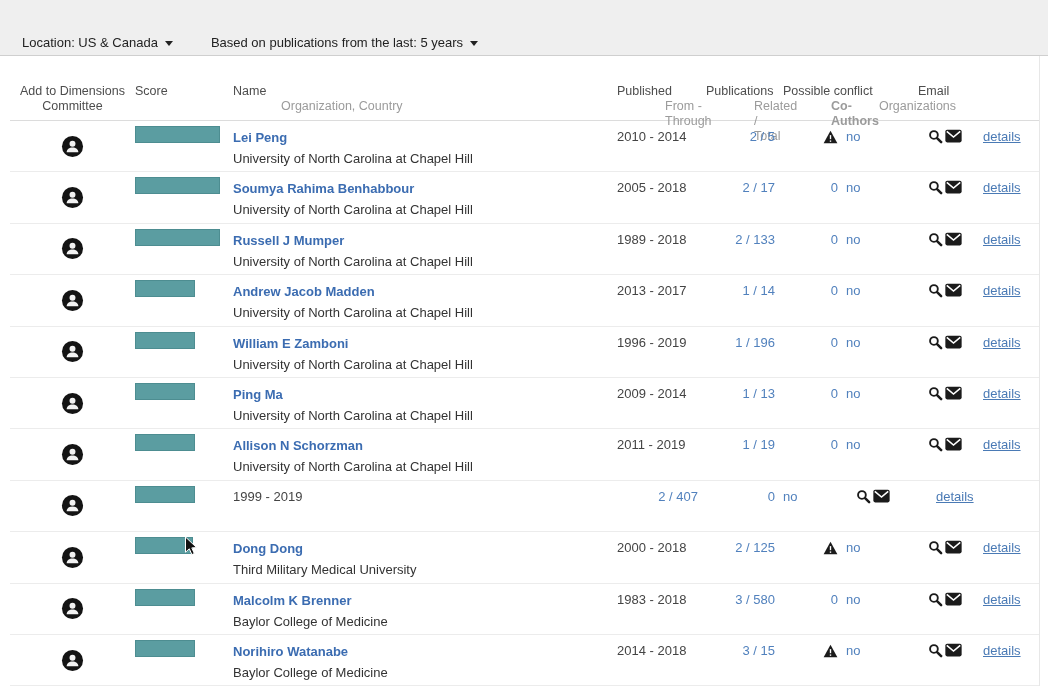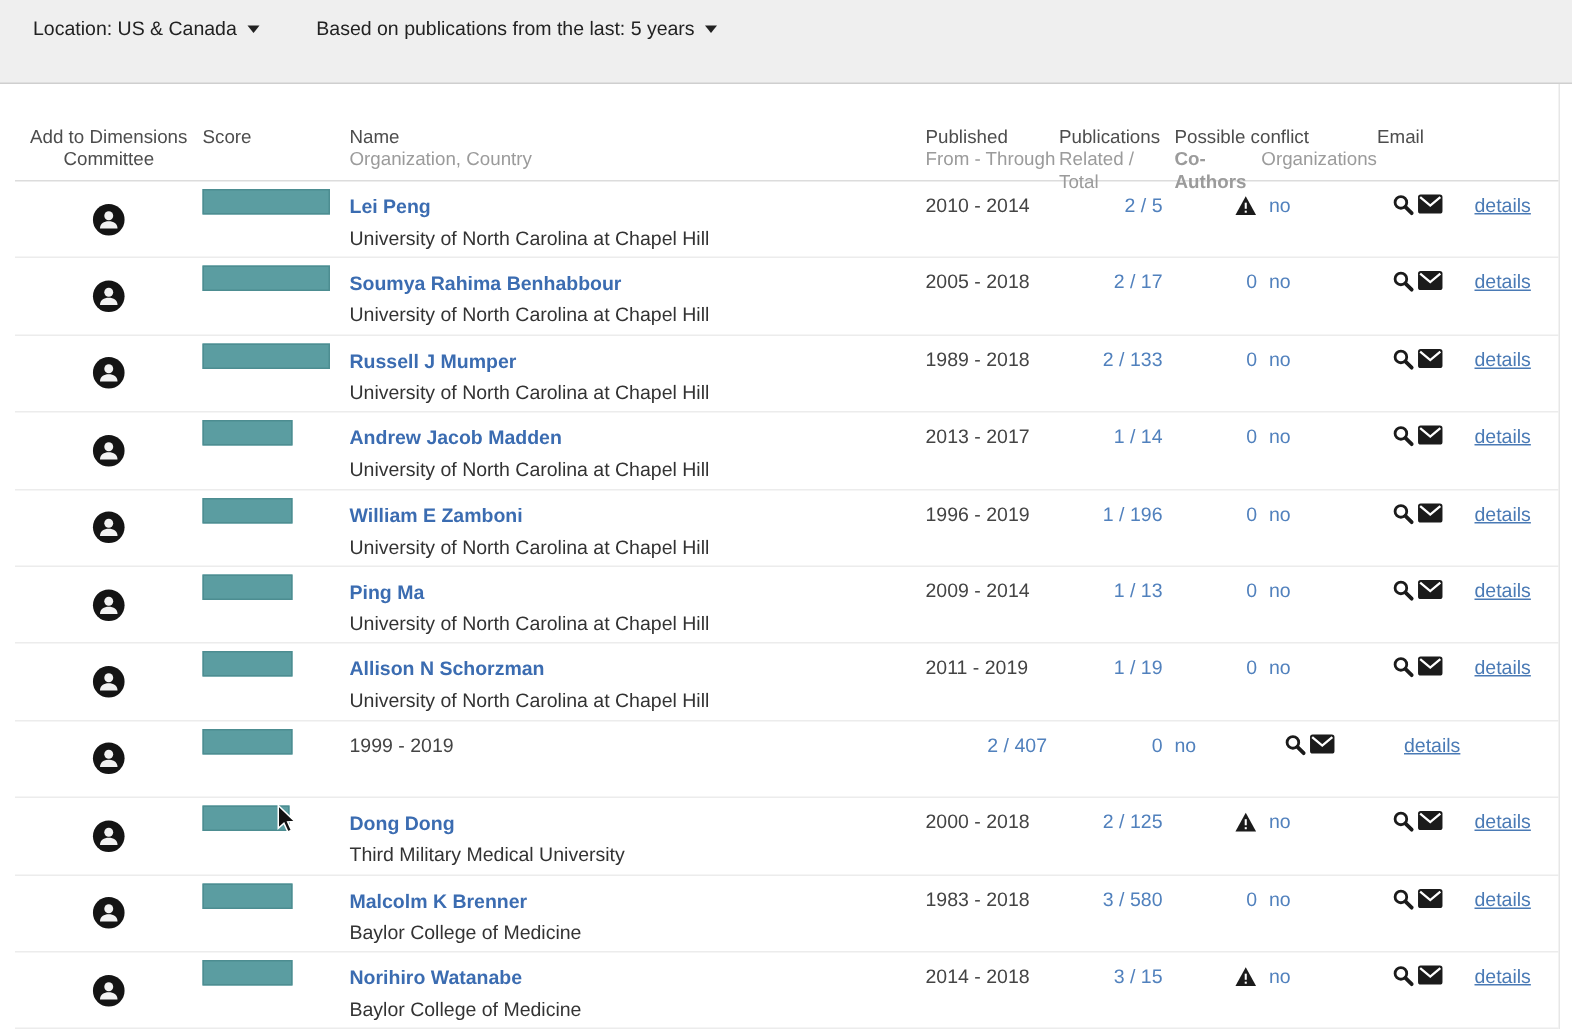--- a/index.html
+++ b/index.html
@@ -20,20 +20,21 @@
     align-items: flex-start;
     padding: 11px 0 0 22px;
     gap: 38px;
   }
   .dropdown {
     display: flex;
     align-items: center;
     font-size: 13px;
     color: #222;
     cursor: pointer;
+    margin-top: 24px;
   }
   .caret {
     width: 0; height: 0;
     border-left: 4.5px solid transparent;
     border-right: 4.5px solid transparent;
     border-top: 5px solid #222;
     margin-left: 7px;
     margin-top: 2px;
   }
   
@@ -45,21 +46,21 @@
   .grid-row {
     display: grid;
     grid-template-columns: 125px 98px 384px 89px 77px 63px 72px 47px 75px;
   }
   .header {
     height: 65px;
     border-bottom: 1px solid #dcdcdc;
   }
   .header .cell { padding-top: 28px; font-size: 12.5px; line-height: 15px; }
   .h1 { color: #4d4d4d; }
-  .h2 { color: #9b9b9b; }
+  .h2 { color: #9b9b9b; margin-left: 48px; }
   .h-add { text-align: center; color: #4d4d4d; }
   .h-conflict { grid-column: 6 / span 2; }
   .conflict-subs { display: flex; }
   .conflict-subs span:first-child { width: 63px; font-weight: bold; }
   
   .row {
     height: 51.4px;
     border-bottom: 1px solid #ececec;
   }
   .cell { font-size: 13px; }

